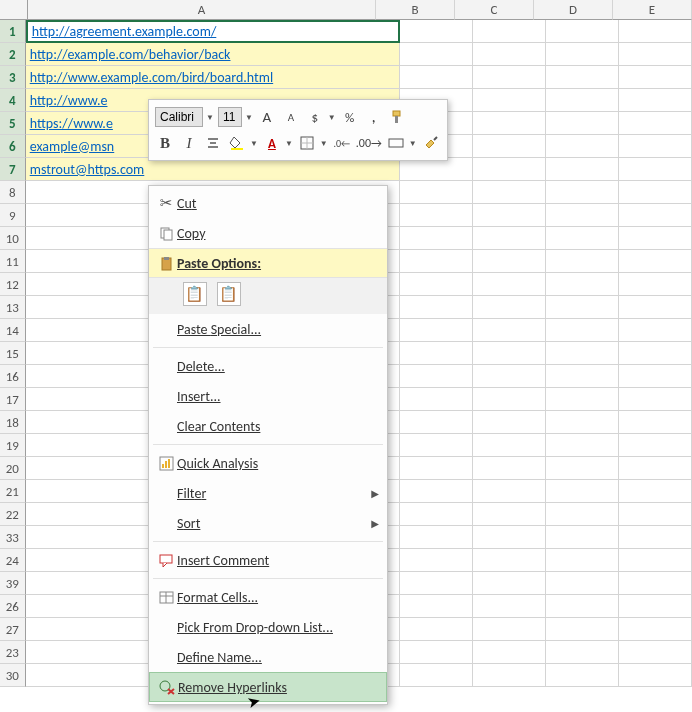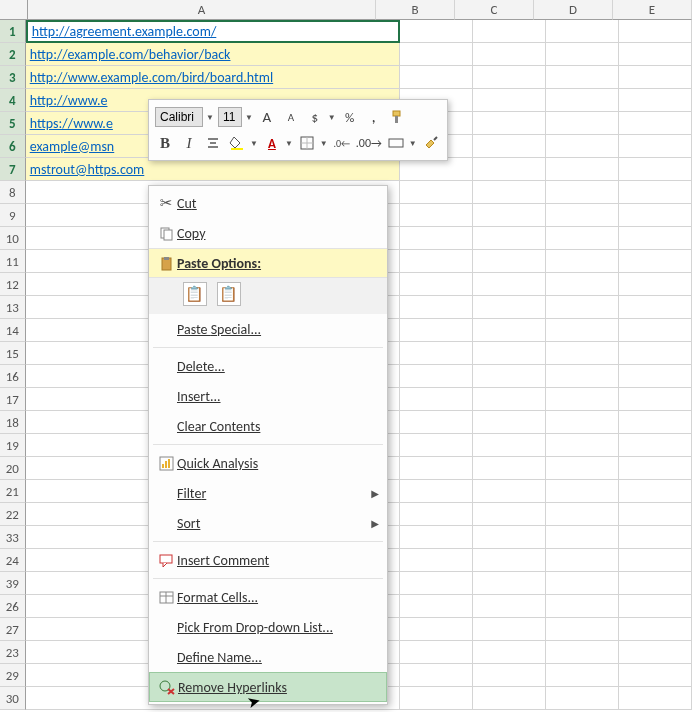--- a/index.html
+++ b/index.html
@@ -444,28 +444,20 @@
       <div class="row">
     <div class="row-header">27</div>
     <div class="cell col-a"></div>
     <div class="cell col-b"></div>
     <div class="cell col-c"></div>
     <div class="cell col-d"></div>
     <div class="cell col-e"></div>
   </div>
       <div class="row">
     <div class="row-header">23</div>
-    <div class="cell col-a"></div>
-    <div class="cell col-b"></div>
-    <div class="cell col-c"></div>
-    <div class="cell col-d"></div>
-    <div class="cell col-e"></div>
-  </div>
-      <div class="row">
-    <div class="row-header">29</div>
     <div class="cell col-a"></div>
     <div class="cell col-b"></div>
     <div class="cell col-c"></div>
     <div class="cell col-d"></div>
     <div class="cell col-e"></div>
   </div>
       <div class="row">
     <div class="row-header">30</div>
     <div class="cell col-a"></div>
     <div class="cell col-b"></div>

